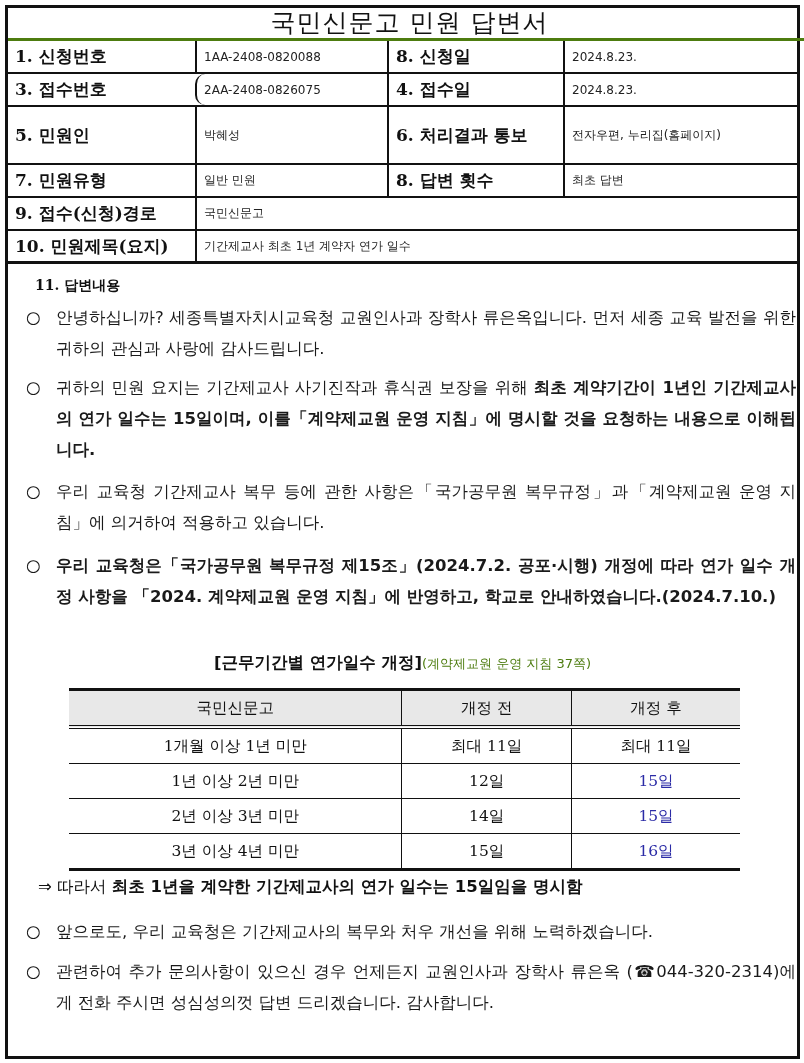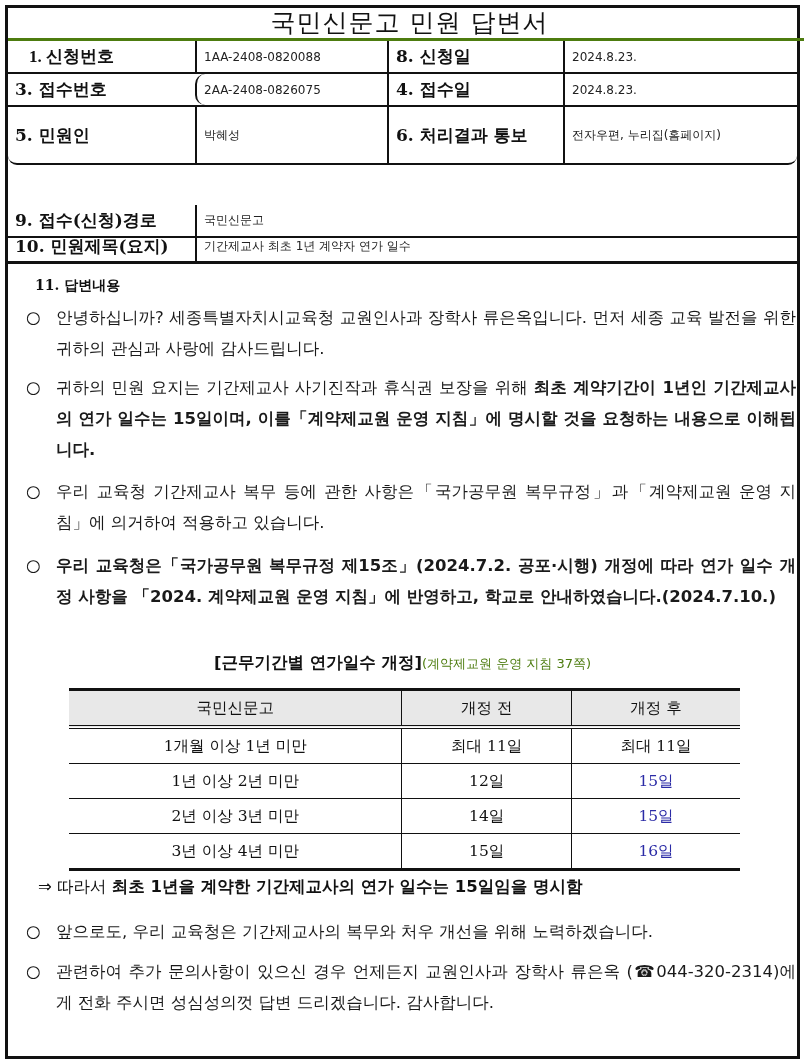--- a/index.html
+++ b/index.html
@@ -36,42 +36,48 @@
   .conclusion { position:absolute; left:30px; top:612px; font-family:"DejaVu Sans","Liberation Sans",sans-serif;
                 font-size:16.5px; }
 </style>
 </head>
 <body>
 
 <div class="frame">
   <div class="title">국민신문고 민원 답변서</div>
 
   <div class="row" style="top:33px;height:31px;">
-    <div class="cell lbl" style="left:14px;width:187px;font-family:Liberation Serif, serif;">1. 신청번호</div>
+    <div class="cell lbl" style="left:0;width:187px;">1. 신청번호</div>
     <div class="cell val vline" style="left:187px;width:192px;">1AA-2408-0820088</div>
     <div class="cell lbl vline" style="left:379px;width:176px;">8. 신청일</div>
     <div class="cell val vline" style="left:555px;width:234px;">2024.8.23.</div>
   </div>
 
   <div class="row" style="top:66px;height:31px;">
     <div class="cell lbl" style="left:0;width:187px;">3. 접수번호</div>
     <div class="cell val vline" style="left:187px;width:192px;border-radius:10px;">2AA-2408-0826075</div>
     <div class="cell lbl vline" style="left:379px;width:176px;">4. 접수일</div>
     <div class="cell val vline" style="left:555px;width:234px;">2024.8.23.</div>
   </div>
 
-  <div class="row" style="top:99px;height:56px;border-radius:9px;">
+  <div class="row" style="top:99px;height:56px;">
     <div class="cell lbl" style="left:0;width:187px;">5. 민원인</div>
     <div class="cell val vline" style="left:187px;width:192px;">박혜성</div>
     <div class="cell lbl vline" style="left:379px;width:176px;">6. 처리결과 통보</div>
     <div class="cell val vline" style="left:555px;width:234px;line-height:27px;padding-right:8px;">전자우편, 누리집(홈페이지)</div>
   </div>
 
+  <div class="row" style="top:157px;height:31px;">
+    <div class="cell lbl" style="left:0;width:187px;">7. 민원유형</div>
+    <div class="cell val vline" style="left:187px;width:192px;">일반 민원</div>
+    <div class="cell lbl vline" style="left:379px;width:176px;">8. 답변 횟수</div>
+    <div class="cell val vline" style="left:555px;width:234px;">최초 답변</div>
+  </div>
 
-  <div class="row" style="top:197px;height:31px;">
+  <div class="row" style="top:190px;height:31px;">
     <div class="cell lbl" style="left:0;width:187px;">9. 접수(신청)경로</div>
     <div class="cell val vline" style="left:187px;width:702px;">국민신문고</div>
   </div>
 
   <div class="row" style="top:223px;height:30px;border-bottom:3px solid #111;">
     <div class="cell lbl" style="left:0;width:187px;">10. 민원제목(요지)</div>
     <div class="cell val vline" style="left:187px;width:602px;">기간제교사 최초 1년 계약자 연가 일수</div>
   </div>
 
   <div class="sec11">

